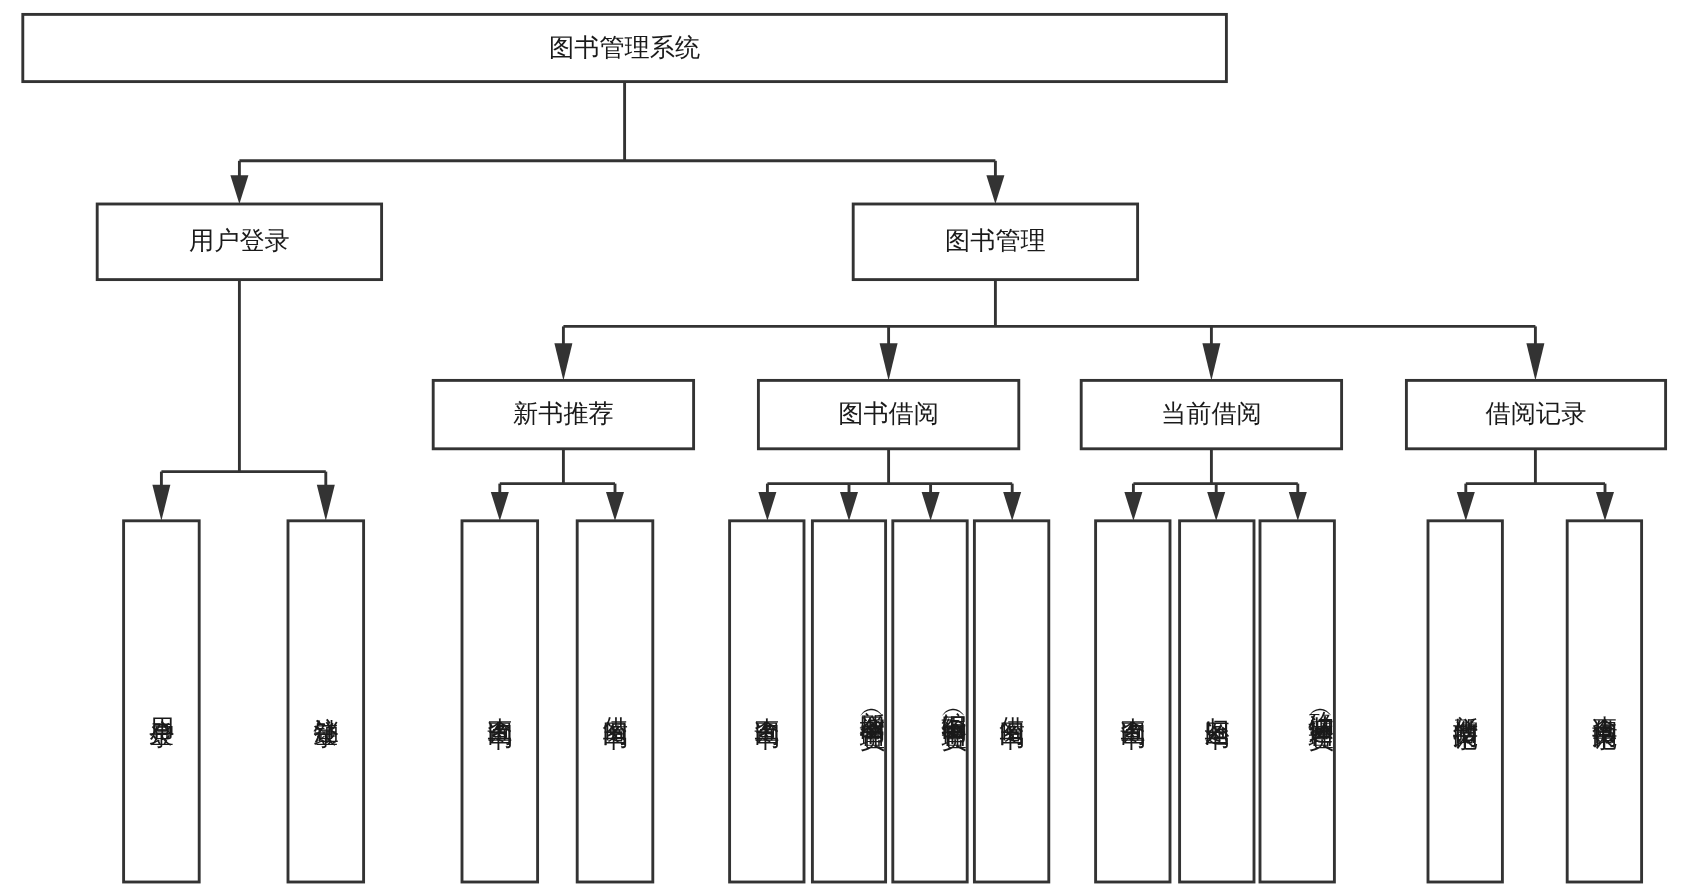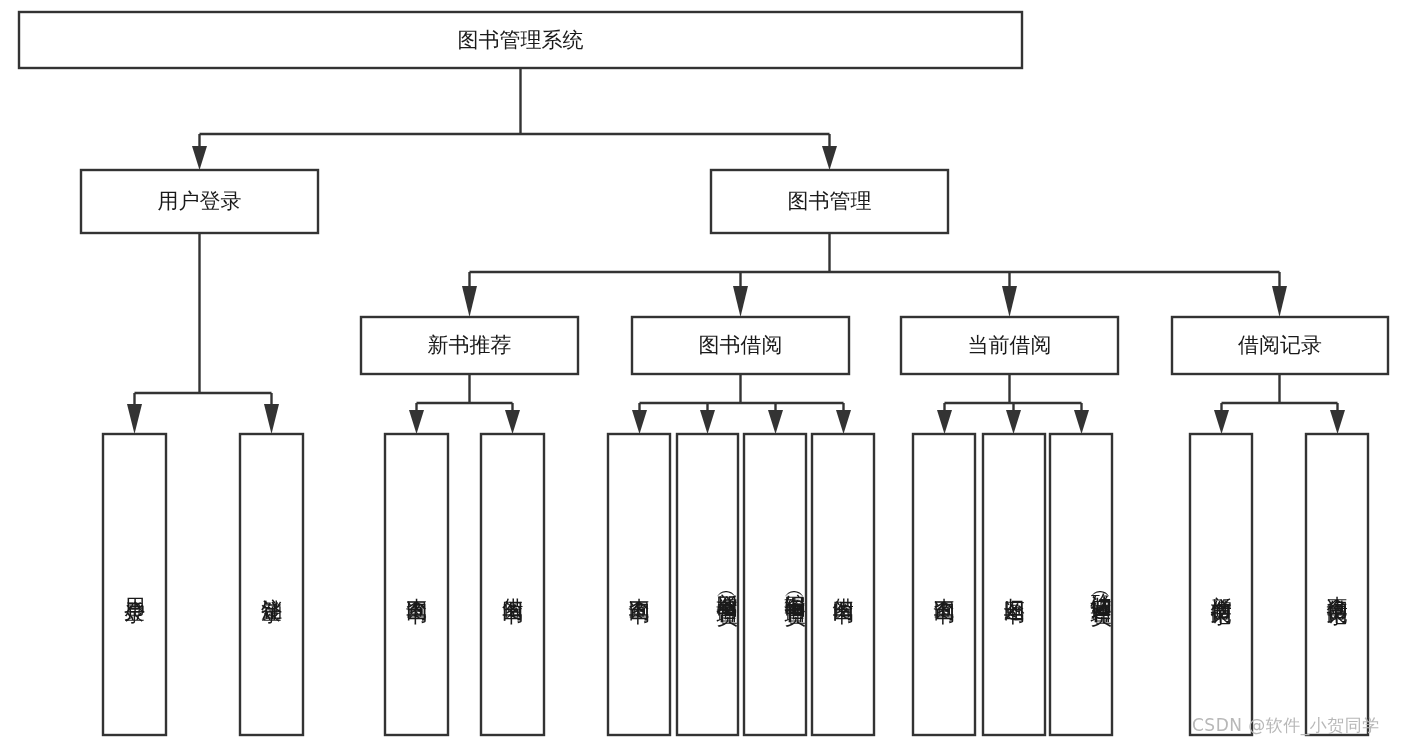--- a/index.html
+++ b/index.html
@@ -193,15 +193,14 @@
   <div class="vlabel" style="left:608px; top:434px; width:62px; height:301px;">查询图书</div>
   <div class="vlabel" style="left:677px; top:438px; width:61px; height:293px; align-items:flex-start;">新增图书（管理员）</div>
   <div class="vlabel" style="left:744px; top:438px; width:62px; height:293px; align-items:flex-start;">编辑图书（管理员）</div>
   <div class="vlabel" style="left:812px; top:434px; width:62px; height:301px;">借阅图书</div>
   <div class="vlabel" style="left:913px; top:434px; width:62px; height:301px;">查询图书</div>
   <div class="vlabel" style="left:983px; top:434px; width:62px; height:301px;">归还图书</div>
   <div class="vlabel" style="left:1050px; top:438px; width:62px; height:293px; align-items:flex-start;">确认归还（管理员）</div>
   <div class="vlabel" style="left:1190px; top:434px; width:62px; height:301px;">新增借阅记录</div>
   <div class="vlabel" style="left:1306px; top:434px; width:62px; height:301px;">查询借阅记录</div>
 
-  <div class="watermark">CSDN @软件_小贺同学</div>
 
 </div>
 
 </body></html>

